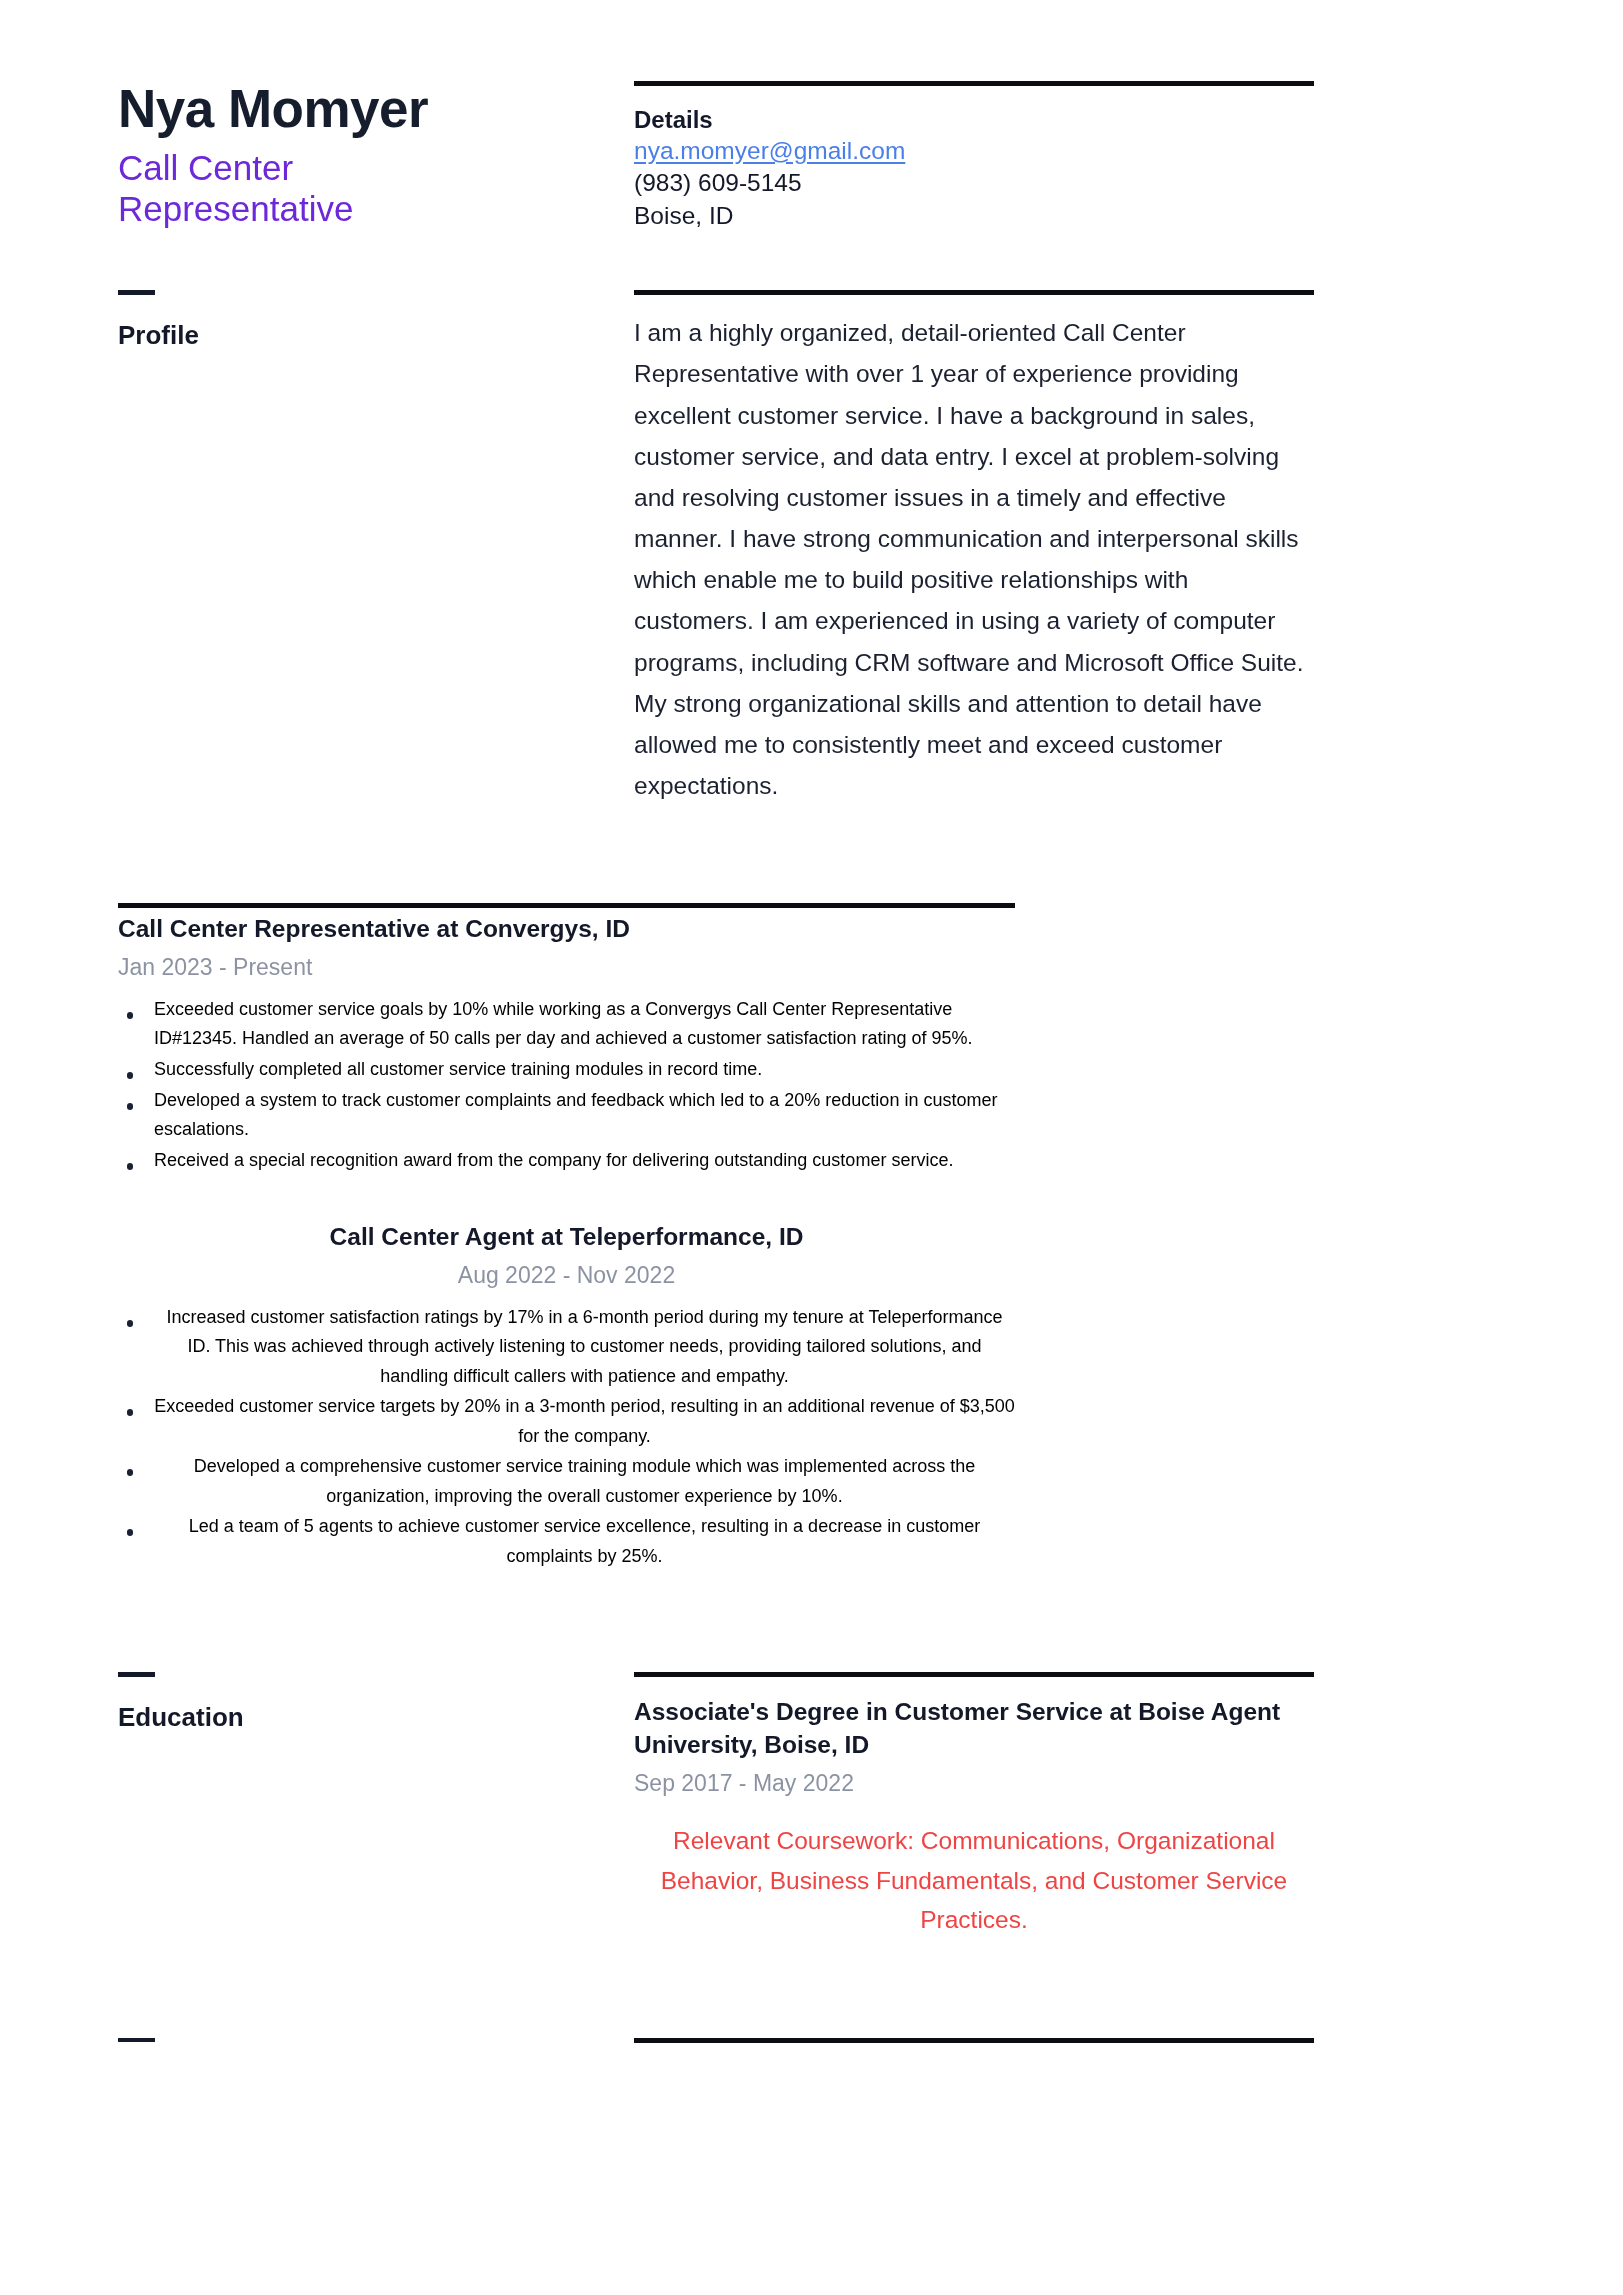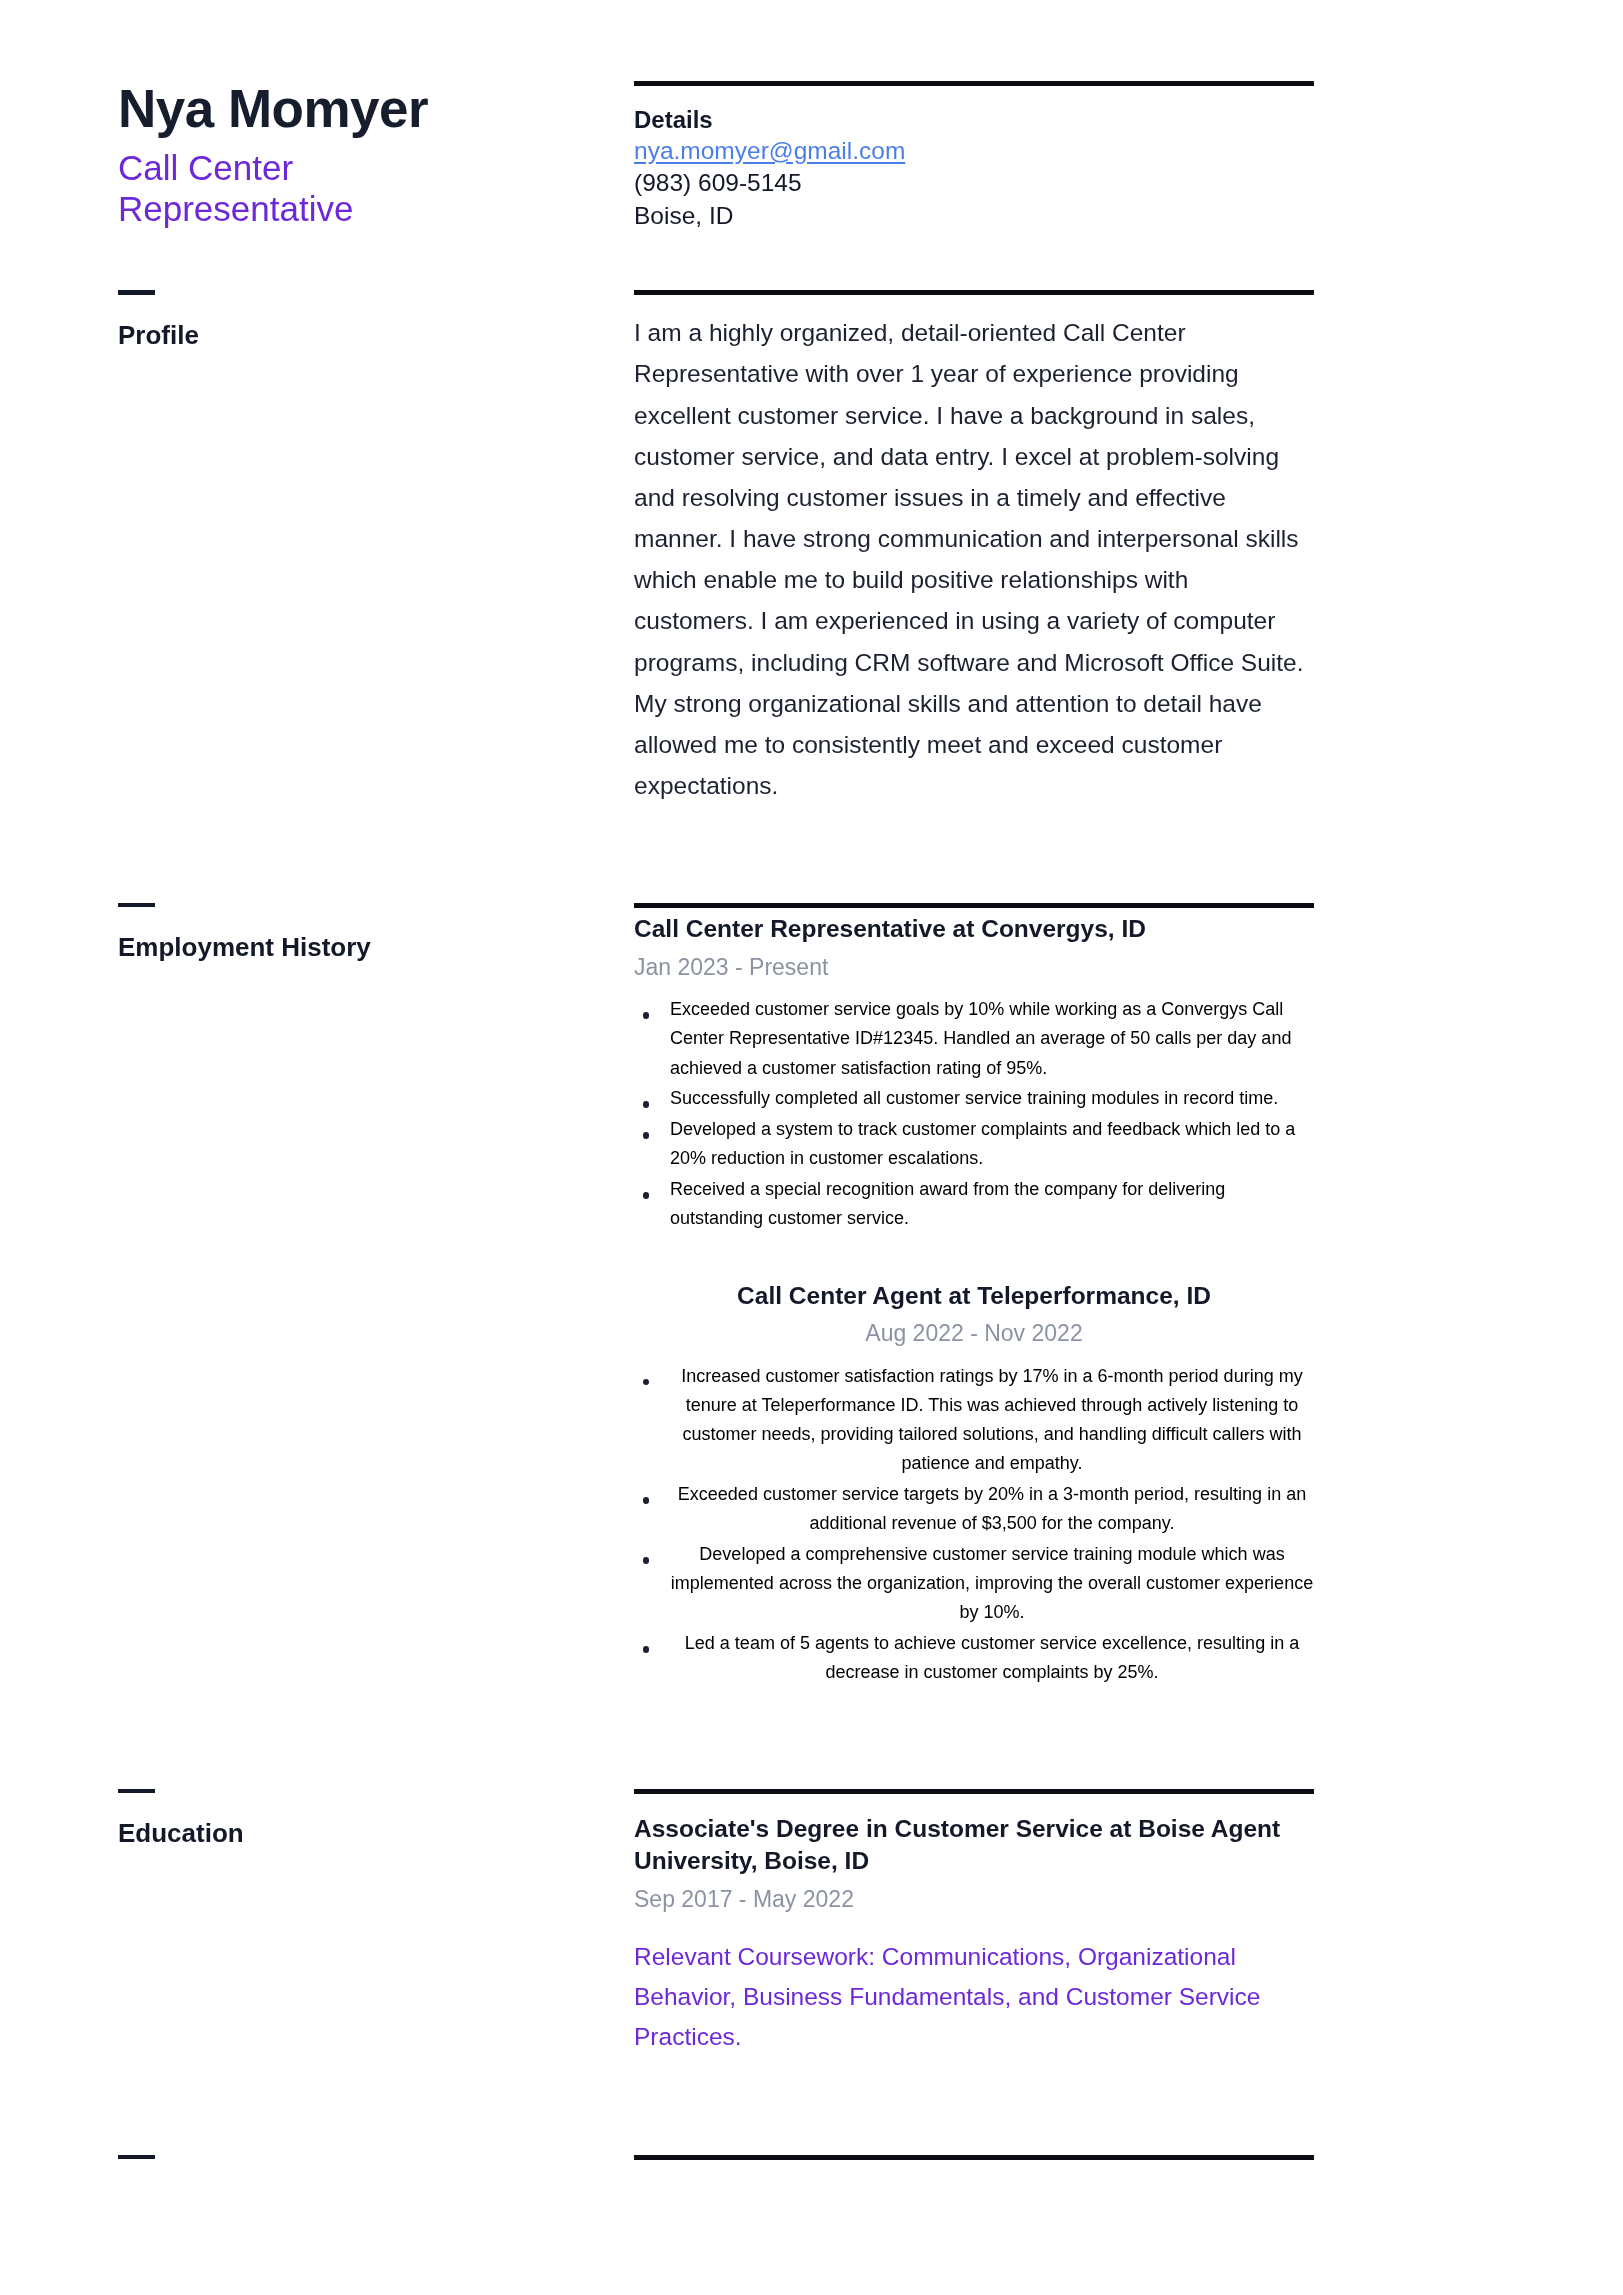--- a/index.html
+++ b/index.html
@@ -165,22 +165,23 @@
     top: 17px;
     width: 6.8px;
     height: 6.8px;
     border-radius: 50%;
     background: #1b2131;
   }
 
   .entry-note {
     font-size: 24.5px;
     line-height: 1.62;
-    color: #6d28d9;
+    color: #ef4444;
     margin-top: 22px;
+    text-align: center;
   }
 
   
   .gap-profile   { margin-top: 58px; }
   .gap-employ    { margin-top: 97px; }
   .gap-education { margin-top: 100px; }
   .gap-trailing  { margin-top: 98px; }
 
   .content-top-pad { padding-top: 3.4px; }
 </style>
@@ -212,24 +213,20 @@
       <div class="label-dash"></div>
       <div class="section-label">Profile</div>
     </div>
     <div class="right-col">
       <div class="rule"></div>
       <div class="profile-text">I am a highly organized, detail-oriented Call Center Representative with over 1 year of experience providing excellent customer service. I have a background in sales, customer service, and data entry. I excel at problem-solving and resolving customer issues in a timely and effective manner. I have strong communication and interpersonal skills which enable me to build positive relationships with customers. I am experienced in using a variety of computer programs, including CRM software and Microsoft Office Suite. My strong organizational skills and attention to detail have allowed me to consistently meet and exceed customer expectations.</div>
     </div>
   </div>
 
   <div class="section gap-employ">
-    <div class="section-label-col">
-      <div class="label-dash"></div>
-      <div class="section-label">Employment History</div>
-    </div>
     <div class="right-col">
       <div class="rule"></div>
       <div class="content-top-pad" style="padding-top:5px;">
 
         <div class="entry">
           <div class="entry-title">Call Center Representative at Convergys, ID</div>
           <div class="entry-date">Jan 2023 - Present</div>
           <ul class="entry-list">
             <li>Exceeded customer service goals by 10% while working as a Convergys Call Center Representative ID#12345. Handled an average of 50 calls per day and achieved a customer satisfaction rating of 95%.</li>
             <li>Successfully completed all customer service training modules in record time.</li>

